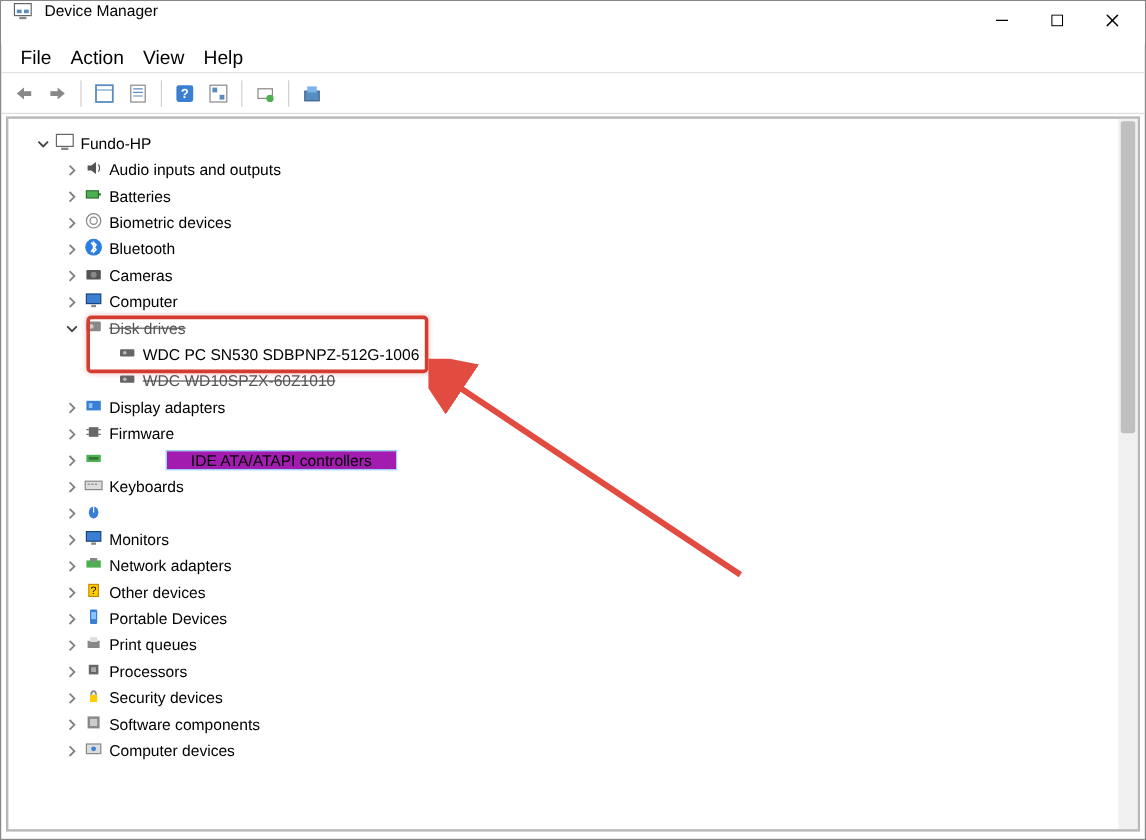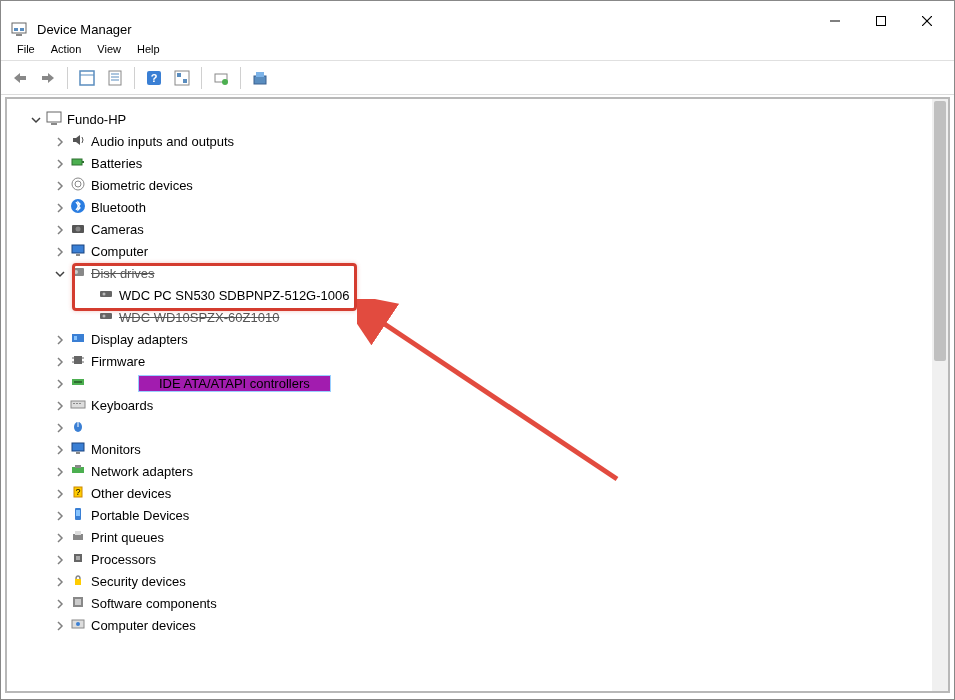--- a/index.html
+++ b/index.html
@@ -17,21 +17,21 @@
     height: 700px;
     background: #ffffff;
     border: 1px solid #888;
     display: flex;
     flex-direction: column;
   }
   
   .titlebar {
     height: 36px;
     display: flex;
-    align-items: flex-end;
+    align-items: flex-start;
     padding: 0 4px 0 10px;
     background: #fff;
   }
   .titlebar .app-icon {
     width: 16px; height: 16px;
     margin-right: 10px;
   }
   .titlebar .title {
     flex: 1;
     font-size: 13px;
@@ -45,21 +45,21 @@
     font-family: "Segoe UI", sans-serif;
   }
 
   
   .menubar {
     height: 24px;
     display: flex;
     align-items: center;
     padding: 0 8px;
     border-bottom: 1px solid #e0e0e0;
-    font-size: 11px;
+    font-size: 16px;
   }
   .menubar .menu-item {
     padding: 2px 8px;
     cursor: default;
   }
 
   
   .toolbar {
     height: 34px;
     display: flex;

